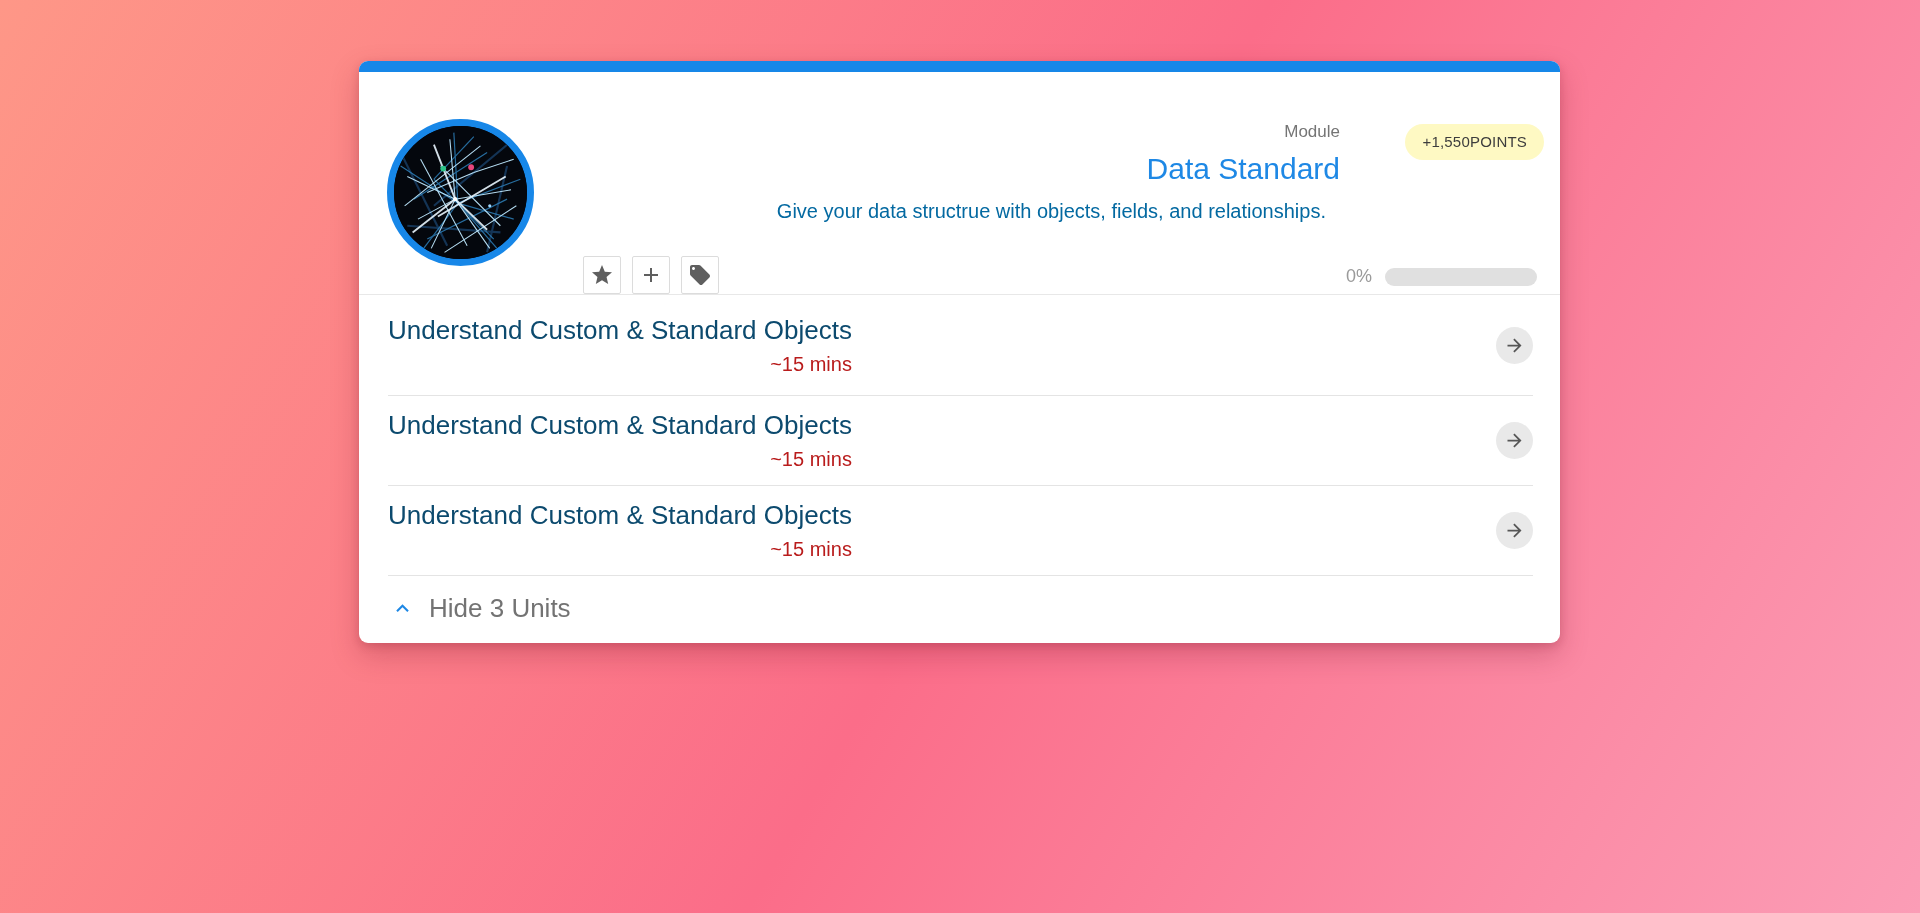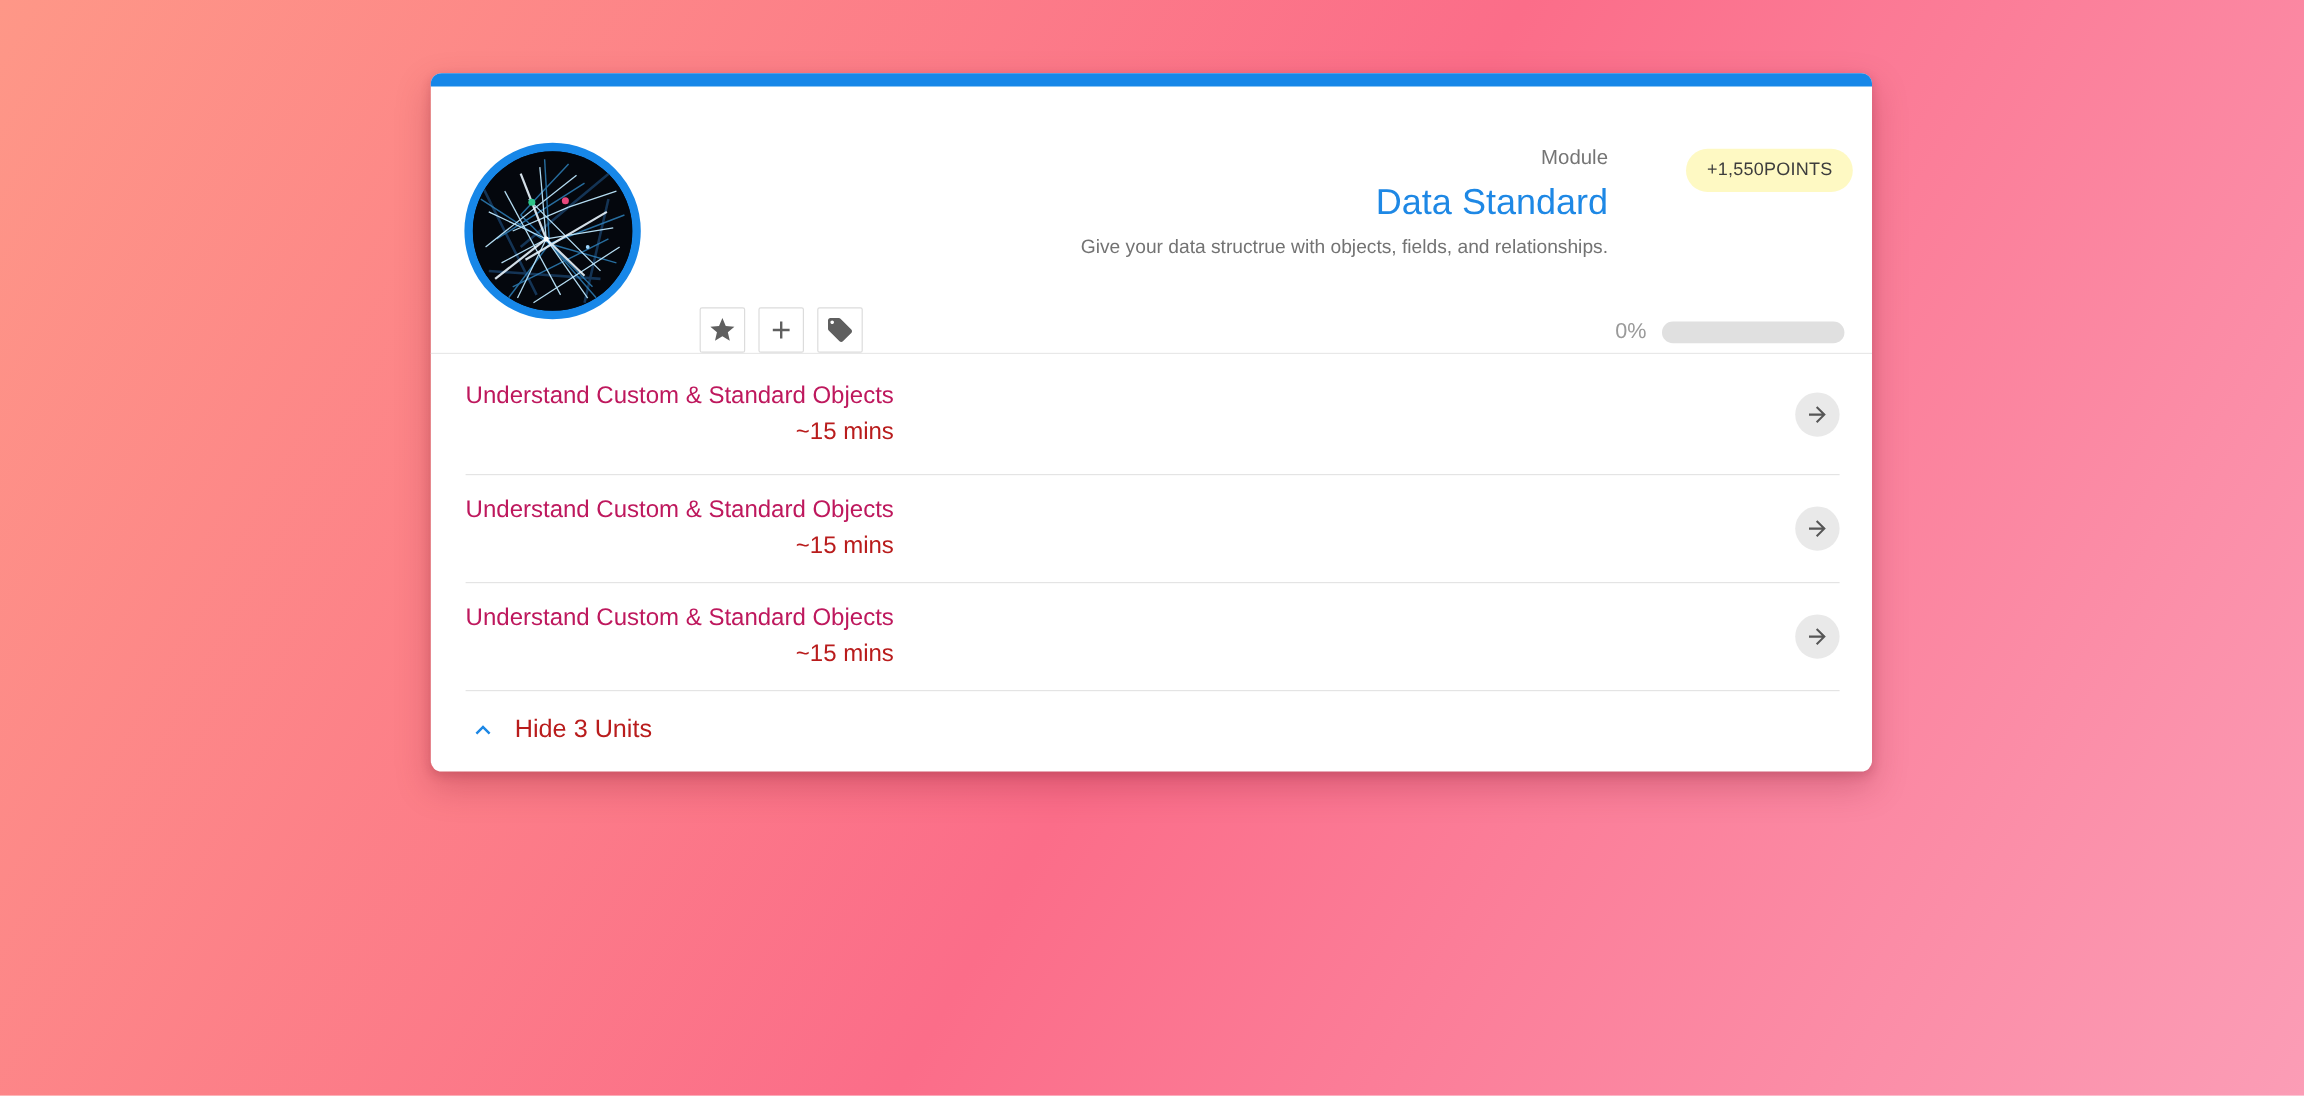--- a/index.html
+++ b/index.html
@@ -17,21 +17,21 @@
   .accent-bar{height:11px;background:#1787e8;border-radius:9px 9px 0 0;}
   .header{position:relative;height:222px;}
   .avatar{
     position:absolute;left:28px;top:47px;width:133px;height:133px;
     border:7px solid #1787e8;border-radius:50%;overflow:hidden;background:#04070d;
   }
   .avatar svg{display:block;width:100%;height:100%;}
   .head-text{position:absolute;left:221px;top:50px;width:760px;}
   .type-label{font-size:17px;color:#757575;margin:0 0 10px 0;}
   .module-title{font-size:30px;color:#1e88e5;margin:0 0 12px 0;font-weight:400;cursor:pointer;}
-  .module-desc{font-size:16px;color:#737373;margin:0;}
+  .module-desc{font-size:20px;color:#0369a1;margin:14px;}
   .actions{position:absolute;left:224px;top:184px;display:flex;gap:11px;}
   .icon-btn{
     width:38px;height:38px;background:#fff;border:1px solid #dcdcdc;border-radius:2px;
     display:flex;align-items:center;justify-content:center;cursor:pointer;padding:0;
   }
   .icon-btn svg{width:24px;height:24px;fill:#5f5f5f;}
   .points-badge{
     position:absolute;right:16px;top:52px;height:36px;line-height:36px;
     background:#fef9c3;border-radius:18px;padding:0 17px;
     font-size:15px;color:#3d3d3d;letter-spacing:.2px;
@@ -41,32 +41,32 @@
   .progress-track{width:152px;height:18px;background:#e0e0e0;border-radius:9px;overflow:hidden;}
   .progress-fill{height:100%;background:#1787e8;width:0%;}
   .divider-full{border-top:1px solid #e8e8e8;}
   .unit-row{
     height:90px;box-sizing:border-box;margin:0 27px 0 29px;
     display:flex;align-items:center;justify-content:space-between;
     border-bottom:1px solid #e4e4e4;
   }
   .unit-row.first{height:101px;}
   .unit-text{display:flex;flex-direction:column;gap:7px;}
-  .unit-title{font-size:20px;color:#be185d;cursor:pointer;}
+  .unit-title{font-size:26px;color:#0c4a6e;cursor:pointer;}
   .unit-duration{font-size:20px;color:#b91c1c;}
   .arrow-btn{
     width:37px;height:37px;border-radius:50%;background:#e9e9e9;border:none;
     display:flex;align-items:center;justify-content:center;cursor:pointer;padding:0;
   }
   .arrow-btn svg{width:21px;height:21px;fill:#565656;}
   .hide-row{
     height:64px;margin:0 27px 0 29px;display:flex;align-items:center;cursor:pointer;
   }
   .hide-row svg{width:25px;height:25px;fill:#1e88e5;margin-left:2px;}
-  .hide-label{font-size:21px;color:#b91c1c;margin-left:14px;}
+  .hide-label{font-size:26px;color:#737373;margin-left:14px;}
 </style>
 </head>
 <body>
 
 <div class="card">
   <div class="accent-bar"></div>
 
   <div class="header">
     <div class="avatar">
       <svg viewBox="0 0 100 100">

